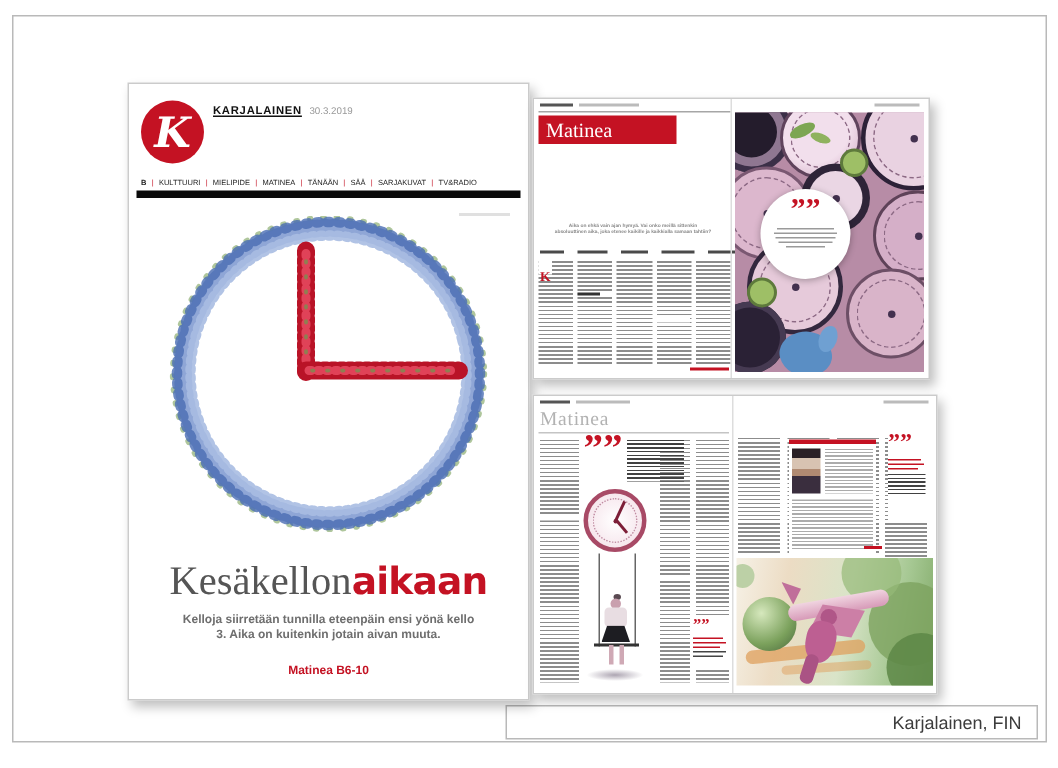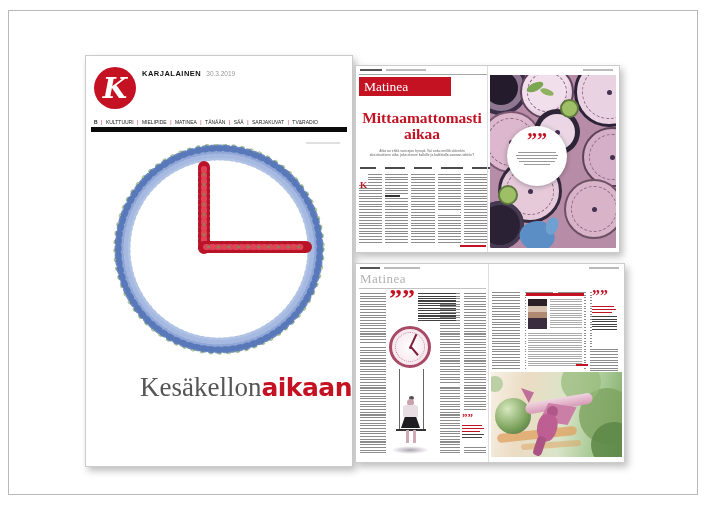--- a/index.html
+++ b/index.html
@@ -18,29 +18,33 @@
   .microbar{position:absolute;background:#9a9a9a;}
 </style>
 </head>
 <body>
 
 <div class="canvas">
 
   <div class="abs" style="left:8px;top:10px;width:688px;height:483px;border:1px solid #b9b9b9;"></div>
 
 
+  <div class="abs" style="left:337px;top:470px;width:355px;height:23px;background:#fff;border:1px solid #b9b9b9;
+              display:flex;align-items:center;justify-content:flex-end;padding-right:10px;box-sizing:border-box;">
+    <span style="font-size:12px;color:#3c3c3c;">Karjalainen, FIN</span>
+  </div>
 
   <div class="abs page" style="left:85px;top:55px;width:266px;height:410px;">
 
     <div class="abs" style="left:8px;top:11px;width:42px;height:42px;border-radius:50%;background:#c41223;
                 display:flex;align-items:center;justify-content:center;">
       <span style="font-family:'DejaVu Serif',serif;font-style:italic;font-weight:bold;font-size:28px;color:#fff;">K</span>
     </div>
     <div class="abs" style="left:56px;top:13px;display:flex;gap:5px;align-items:baseline;">
-      <span style="font-size:7.5px;font-weight:bold;color:#111;letter-spacing:.5px;">KARJALAINEN</span>
+      <span style="font-size:7.5px;font-weight:bold;color:#111;letter-spacing:.5px;text-decoration:underline;">KARJALAINEN</span>
       <span style="font-size:6.5px;color:#999;">30.3.2019</span>
     </div>
 
     <div class="abs" style="left:8px;top:63px;width:252px;height:6px;overflow:visible;">
       <div style="width:504px;transform:scale(.5);transform-origin:0 0;display:flex;gap:7px;align-items:center;
                   font-size:10px;color:#222;white-space:nowrap;">
         <span style="font-weight:bold;">B</span>
         <span style="color:#c41223;">|</span>
         <span>KULTTUURI</span>
         <span style="color:#c41223;">|</span>
@@ -68,39 +72,40 @@
         <circle cx="110" cy="105" r="92" stroke="#a8bce2" stroke-width="7" stroke-dasharray="1.5 4.2" opacity=".9" transform="rotate(-14 110 105)"></circle>
         <line x1="95" y1="23" x2="95" y2="104" stroke="#b91327" stroke-width="12" stroke-dasharray="3 2.6"></line>
         <line x1="95" y1="25" x2="95" y2="102" stroke="#e04258" stroke-width="6" stroke-dasharray="1.6 4.2"></line>
         <line x1="95" y1="30" x2="95" y2="100" stroke="#6c9a4e" stroke-width="2.5" stroke-dasharray="1 9" opacity=".7"></line>
         <line x1="95" y1="103" x2="197" y2="103" stroke="#b91327" stroke-width="12" stroke-dasharray="3 2.6"></line>
         <line x1="97" y1="103" x2="195" y2="103" stroke="#e04258" stroke-width="6" stroke-dasharray="1.6 4.2"></line>
         <line x1="99" y1="103" x2="193" y2="103" stroke="#6c9a4e" stroke-width="2.5" stroke-dasharray="1 9" opacity=".7"></line>
       </g>
     </svg>
 
-    <div class="abs" style="left:0;top:318px;width:100%;text-align:right;line-height:1;">
+    <div class="abs" style="left:0;top:318px;width:100%;text-align:center;line-height:1;">
       <span class="serif" style="font-size:27px;color:#555;">Kesäkellon</span><span style="font-family:'DejaVu Sans',sans-serif;font-weight:bold;font-size:25px;color:#c41223;letter-spacing:-.5px;">aikaan</span>
     </div>
+    <div class="abs" style="left:33px;top:352px;width:200px;font-size:8px;line-height:1.3;color:#6e6e6e;font-weight:600;text-align:center;">Kelloja siirretään tunnilla eteenpäin ensi yönä kello 3. Aika on kuitenkin jotain aivan muuta.</div>
+    <div class="abs" style="left:0;top:386px;width:100%;text-align:center;font-size:8px;font-weight:bold;color:#c41223;">Matinea B6-10</div>
   </div>
 
   <div class="abs page" style="left:355px;top:65px;width:263px;height:186px;">
 
     <div class="abs" style="left:4px;top:3px;display:flex;gap:4px;">
       <div style="width:22px;height:2px;background:#555;"></div>
       <div style="width:40px;height:2px;background:#bbb;"></div>
     </div>
     <div class="abs" style="right:6px;top:3px;width:30px;height:2px;background:#bbb;"></div>
     <div class="abs" style="left:3px;top:8px;width:128px;height:1px;background:#a6a6a6;"></div>
 
     <div class="abs" style="left:3px;top:11px;width:92px;height:19px;background:#c41223;">
       <span class="serif" style="color:#fff;font-size:13.5px;line-height:19px;padding-left:5px;display:block;">Matinea</span>
     </div>
 
-    <div class="abs serif" style="left:4px;top:44px;width:124px;text-align:center;font-weight:bold;font-size:15.5px;line-height:1.05;color:#c41223;">Mittaamattomasti aikaa</div>
 
     <div class="abs" style="left:13px;top:82px;width:106px;height:16px;overflow:visible;">
       <div style="width:212px;transform:scale(.5);transform-origin:0 0;font-size:6.5px;line-height:1.45;
                   color:#888;font-weight:600;text-align:center;">Aika on ehkä vain ajan hymyä. Vai onko meillä sittenkin absoluuttinen aika, joka etenee kaikille ja kaikkialla samaan tahtiin?</div>
     </div>
 
     <div class="abs" style="left:4px;top:101px;display:flex;gap:9px;">
       <div style="width:16px;height:2px;background:#4a4a4a;"></div>
       <div style="width:20px;height:2px;background:#4a4a4a;"></div>
       <div style="width:18px;height:2px;background:#4a4a4a;"></div>

